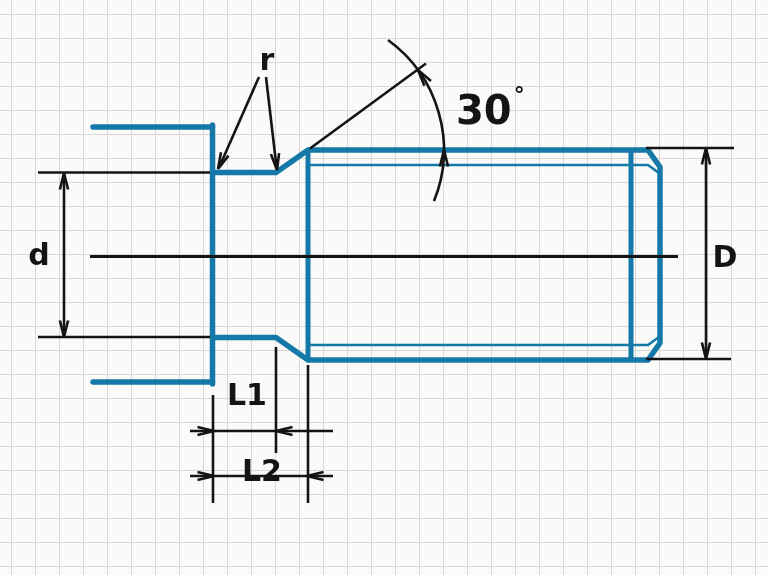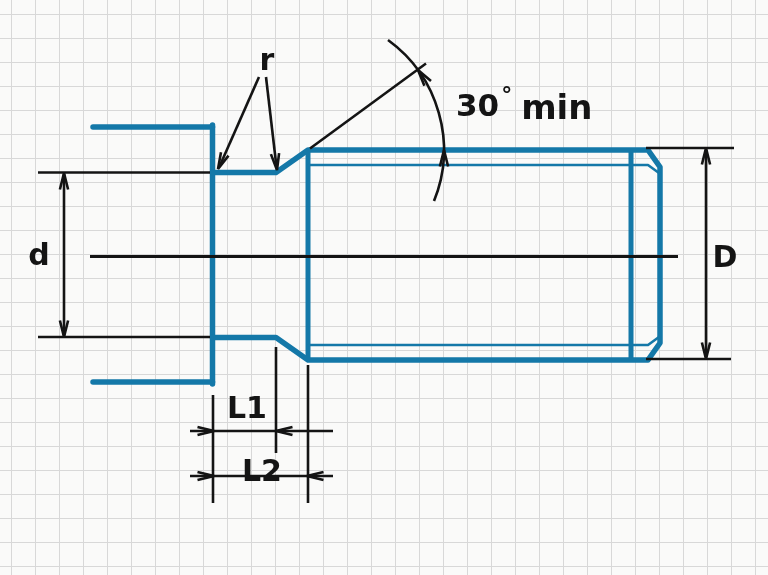--- a/index.html
+++ b/index.html
@@ -41,21 +41,21 @@
   }
   .angle-label{
     position:absolute;
     left:456px;top:84px;
     display:flex;
     align-items:flex-start;
     font-weight:bold;
     color:var(--ink);
     line-height:1;
   }
-  .angle-label .val{font-size:31px;padding-top:6px;}
+  .angle-label .val{font-size:40px;padding-top:6px;}
   .angle-label .deg{font-size:22px;padding-top:0;margin-left:2px;}
   .angle-label .suf{font-size:34px;padding-top:6px;margin-left:9px;}
 </style>
 </head>
 <body>
 
 <div class="canvas">
 
   <svg class="drawing" width="768" height="575" viewBox="0 0 768 575">
 
@@ -114,22 +114,21 @@
       <path class="blk dim" d="M310 148.5 L426 63.5"></path>
       <path class="blk dim" d="M388 40 A136 136 0 0 1 434 201"></path>
       <polyline class="blk arrow" points="431 80.9 418 70 424.4 85.8"></polyline>
       <polyline class="blk arrow" points="448.1 166.5 444 150 439.9 166.5"></polyline>
     </g>
   </svg>
 
   <div class="label" style="left:267px;top:60px;">r</div>
   <div class="label" style="left:39px;top:255px;">d</div>
   <div class="label" style="left:725px;top:257px;">D</div>
-  <div class="label" style="left:247px;top:408px;">L1</div>
+  <div class="label" style="left:247px;top:395px;">L1</div>
   <div class="label" style="left:262px;top:471px;">L2</div>
 
   <div class="angle-label">
     <span class="val">30</span>
     <span class="deg">°</span>
-    <span class="suf">min</span>
   </div>
 
 </div>
 
 </body></html>

